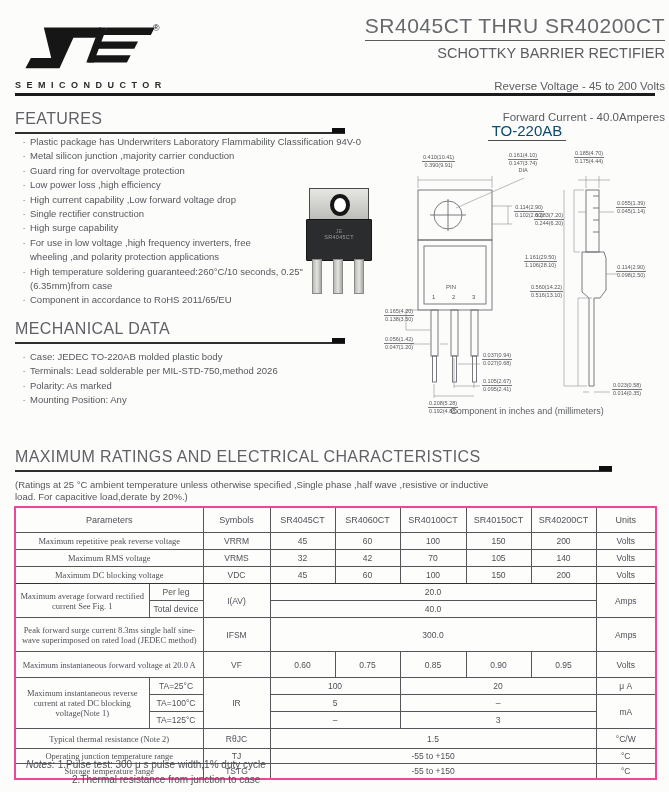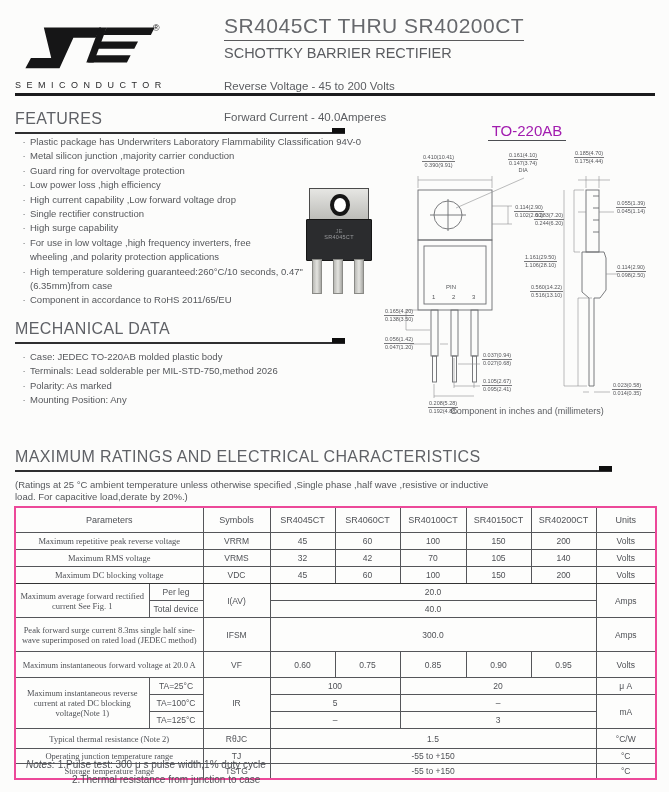--- a/index.html
+++ b/index.html
@@ -1,21 +1,21 @@
 <!DOCTYPE html>
 <html><head>
 <meta charset="utf-8">
 <style>
   html,body{margin:0;padding:0;background:#e8e8e8;}
   .page{position:relative;width:669px;height:792px;background:#fcfcfb;overflow:hidden;
         font-family:"Liberation Sans","DejaVu Sans",sans-serif;color:#54565a;}
   
   .logo-wrap{position:absolute;left:15px;top:22px;width:150px;}
-  .brand-name{margin-top:6px;font-size:9px;font-weight:normal;letter-spacing:5.5px;color:#2a2a2c;}
-  .head-right{position:absolute;right:25px;top:14px;width:420px;text-align:left;}
+  .brand-name{margin-top:6px;font-size:9px;font-weight:bold;letter-spacing:5.5px;color:#2a2a2c;}
+  .head-right{position:absolute;right:4px;top:14px;width:420px;text-align:right;}
   .part-title{font-size:21px;color:#66686c;letter-spacing:.5px;border-bottom:1.5px solid #5a5a5c;
               padding-bottom:2px;display:inline-block;}
   .subtitle{font-size:14.5px;color:#5b5d61;margin-top:4px;}
   .spec-line{font-size:11.5px;color:#5b5d61;margin-top:19px;}
   .top-rule{position:absolute;left:15px;top:93px;width:640px;height:3px;background:#1b1b1d;}
   
   .sec-head{position:absolute;}
   .sec-title{font-size:16px;color:#5f6166;letter-spacing:.4px;}
   .sec-rule{height:1.8px;background:#2e2e30;margin-top:4px;position:relative;}
   .sec-square{position:absolute;right:0;top:-4px;width:13px;height:5px;background:#0e0e0e;}
@@ -31,21 +31,21 @@
   .pkg-hole{position:absolute;left:20px;top:5px;width:12px;height:14px;border-radius:50%;
             border:4px solid #161616;background:#fff;}
   .pkg-body{position:absolute;left:7px;top:31px;width:64px;height:40px;background:#2b2c2e;
             border:1px solid #151515;border-radius:1px;color:#9a9b9e;text-align:center;}
   .pkg-logo{font-size:6px;margin-top:8px;color:#7e8083;}
   .pkg-marking{font-size:5.5px;letter-spacing:.3px;}
   .pkg-leads{position:absolute;left:7px;top:71px;width:64px;height:33px;display:flex;justify-content:space-around;}
   .pkg-lead{width:8px;height:33px;background:linear-gradient(90deg,#b9b9b5,#e3e3df,#a8a8a4);border:.5px solid #8a8a86;}
   
   .diagram{position:absolute;left:388px;top:122px;width:278px;height:302px;}
-  .to220-title{text-align:center;font-size:15px;color:#a21caf;}
+  .to220-title{text-align:center;font-size:15px;color:#0c4a6e;}
   .to220-title span{border-bottom:1.2px solid #4c4e52;padding:0 4px 1px;}
   .dwg{position:absolute;left:0;top:24px;}
   .dim{position:absolute;font-size:5.5px;line-height:7px;color:#55565a;text-align:center;white-space:nowrap;}
   .dim .max{display:block;border-bottom:.5px solid #77777a;padding:0 1px;}
   .dim .min{display:block;padding:0 1px;}
   .dim .sfx{display:block;}
   .pin-label{position:absolute;font-size:6px;color:#55565a;}
   .caption{position:absolute;left:0;top:284px;width:278px;text-align:center;font-size:9px;color:#5b5d61;}
   
   .intro{position:absolute;left:15px;top:479px;width:490px;font-size:9.5px;line-height:12px;color:#55575b;}
@@ -126,21 +126,21 @@
     <div class="bullet">
         <span class="dot">·</span>
         <span class="txt">High surge capability</span>
       </div>
     <div class="bullet" style="width:250px">
         <span class="dot">·</span>
         <span class="txt">For use in low voltage ,high frequency inverters, free wheeling ,and polarity protection applications</span>
       </div>
     <div class="bullet" style="width:290px">
         <span class="dot">·</span>
-        <span class="txt">High temperature soldering guaranteed:260°C/10 seconds, 0.47"(6.35mm)from case</span>
+        <span class="txt">High temperature soldering guaranteed:260°C/10 seconds, 0.25"(6.35mm)from case</span>
       </div>
     <div class="bullet">
         <span class="dot">·</span>
         <span class="txt">Component in accordance to RoHS 2011/65/EU</span>
       </div>
   </div>
 
   <div class="pkg-photo">
     <div class="pkg-tab">
         <div class="pkg-hole"></div>

